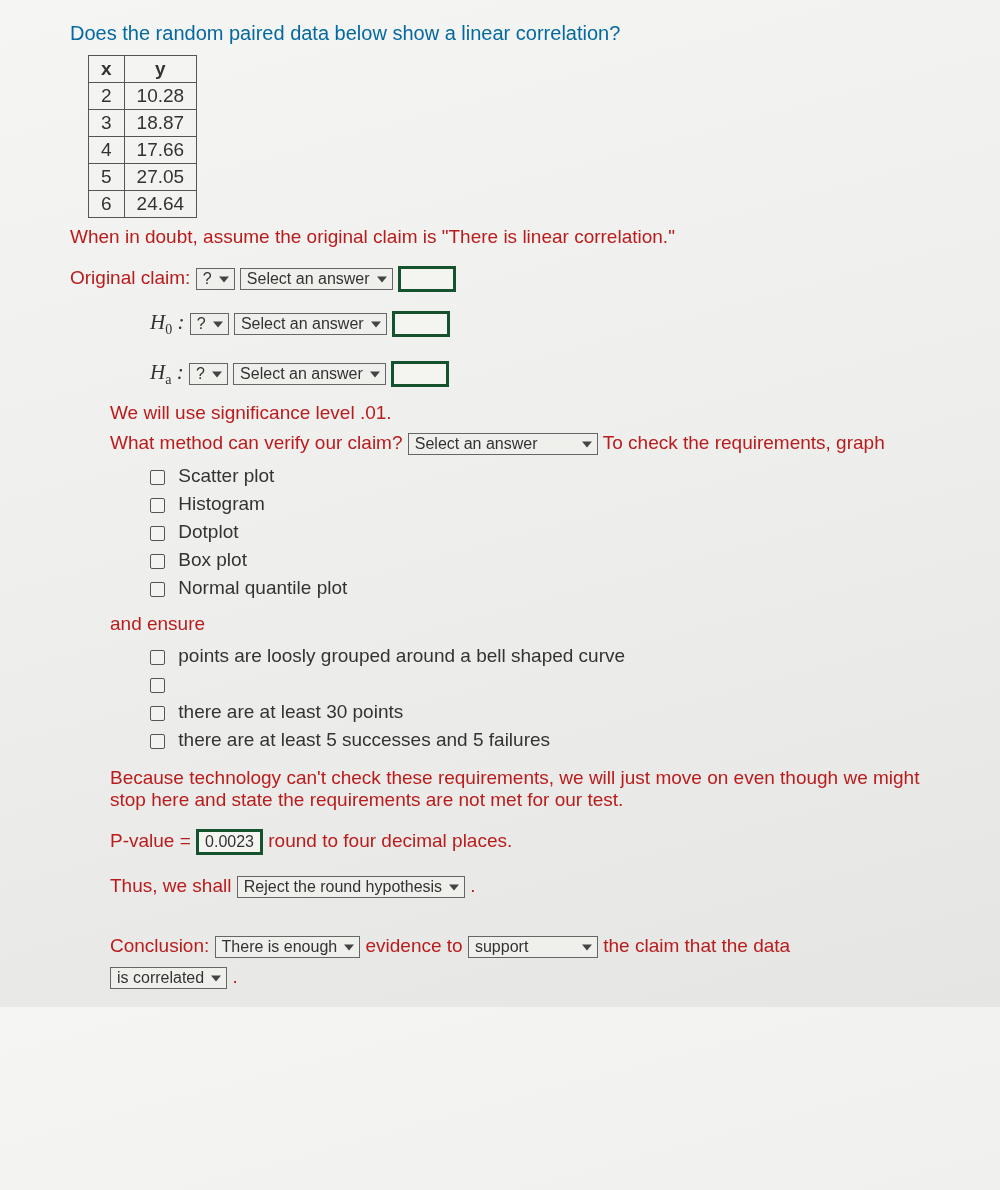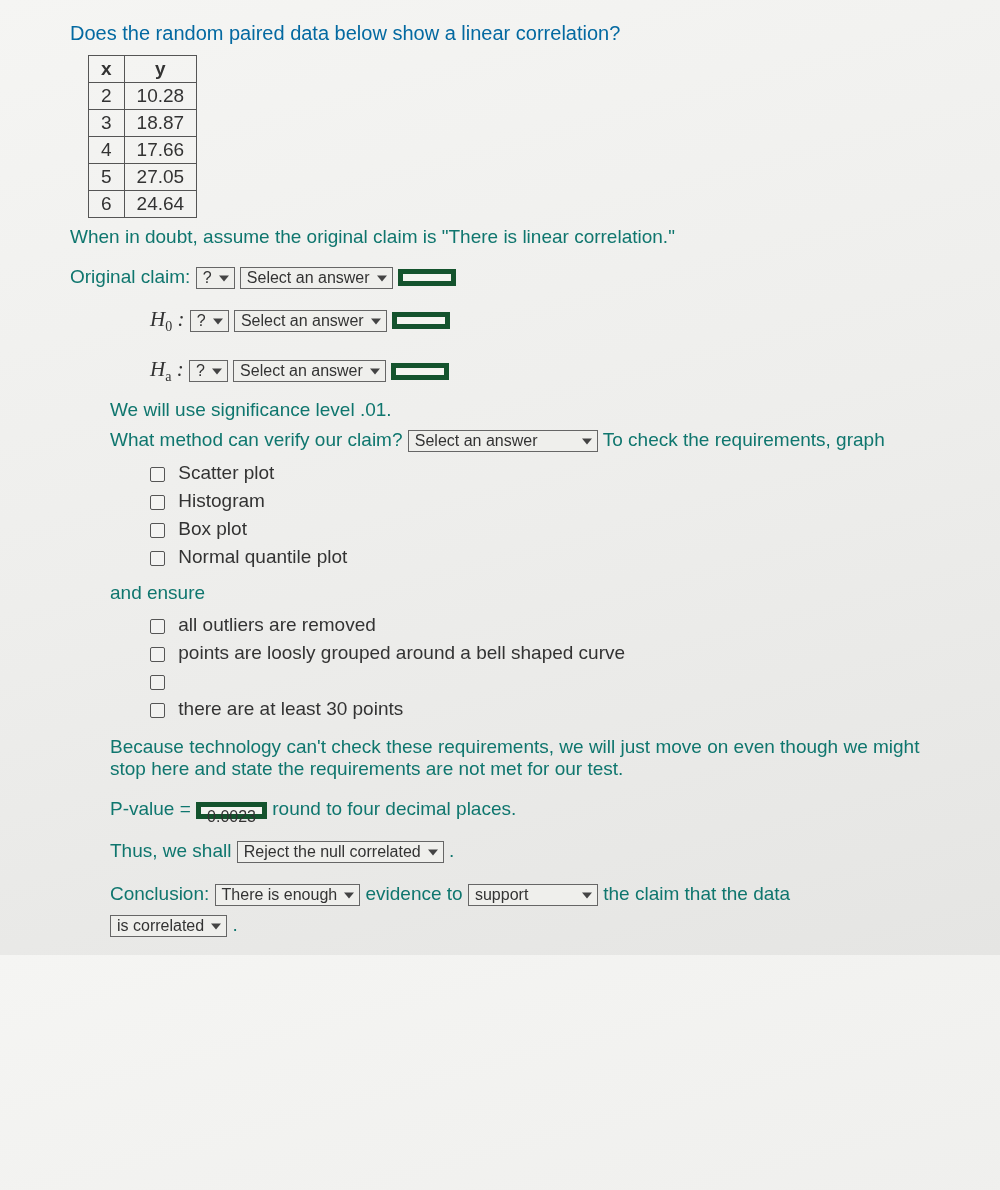--- a/index.html
+++ b/index.html
@@ -19,21 +19,21 @@
     padding: 2px 12px;
     font-size: 19px;
     text-align: center;
     font-weight: normal;
     background: rgba(255,255,255,0.05);
   }
   table.data th { font-weight: 600; }
   .line { margin: 8px 0; }
   .indent1 { margin-left: 40px; }
   .indent2 { margin-left: 80px; }
-  .text { color: #0f766e; }
+  .text { color: #b91c1c; }
   .select-box {
     display: inline-block;
     border: 1px solid #666;
     background: #efefec;
     font-size: 16px;
     padding: 1px 22px 1px 6px;
     position: relative;
     vertical-align: middle;
     color: #333;
     min-height: 20px;
@@ -43,24 +43,24 @@
     position: absolute;
     right: 5px;
     top: 50%;
     transform: translateY(-40%);
     border-left: 5px solid transparent;
     border-right: 5px solid transparent;
     border-top: 6px solid #444;
   }
   .input-box {
     display: inline-block;
-    border: 5px solid #14532d;
+    border: 3px solid #14532d;
     background: #f4f4f0;
     min-width: 58px;
-    height: 17px;
+    height: 26px;
     vertical-align: middle;
     padding: 1px 6px;
     font-size: 16px;
   }
   .hyp-label {
     font-family: "Times New Roman", serif;
     font-style: italic;
     font-size: 21px;
   }
   .hyp-label sub { font-size: 14px; font-style: normal; }
@@ -144,63 +144,67 @@
   <div class="check-item">
     <span class="checkbox"></span>
     <span>Scatter plot</span>
   </div>
   <div class="check-item">
     <span class="checkbox"></span>
     <span>Histogram</span>
   </div>
   <div class="check-item">
     <span class="checkbox"></span>
+    <span>Dotplot</span>
+  </div>
+  <div class="check-item">
+    <span class="checkbox"></span>
     <span>Box plot</span>
   </div>
   <div class="check-item">
     <span class="checkbox"></span>
     <span>Normal quantile plot</span>
   </div>
 </div>
 
 <div class="line indent1 text" style="margin-top:14px;">and ensure</div>
 
 <div class="indent2" style="margin-top:10px;">
   <div class="check-item">
     <span class="checkbox"></span>
-    <span>all outliers are removed</span>
-  </div>
-  <div class="check-item">
-    <span class="checkbox"></span>
     <span>points are loosly grouped around a bell shaped curve</span>
   </div>
   <div class="check-item">
     <span class="checkbox"></span>
   </div>
   <div class="check-item">
     <span class="checkbox"></span>
     <span>there are at least 30 points</span>
+  </div>
+  <div class="check-item">
+    <span class="checkbox"></span>
+    <span>there are at least 5 successes and 5 failures</span>
   </div>
 </div>
 
 <div class="line indent1 text" style="margin-top:16px; max-width:840px;">Because technology can't check these requirements, we will just move on even though we might stop here and state the requirements are not met for our test.</div>
 
 <div class="line indent1" style="margin-top:18px;">
   <span class="text">P-value =</span>
   <span class="input-box" style="min-width:60px;">0.0023</span>
   <span class="text">round to four decimal places.</span>
 </div>
 
 <div class="line indent1" style="margin-top:20px;">
   <span class="text">Thus, we shall</span>
-  <span class="select-box" style="min-width:200px;">Reject the null correlated</span>
+  <span class="select-box" style="min-width:200px;">Reject the round hypothesis</span>
   <span class="text">.</span>
 </div>
 
-<div class="line indent1" style="margin-top:20px;">
+<div class="line indent1" style="margin-top:37px;">
   <span class="text">Conclusion:</span>
   <span class="select-box" style="min-width:130px;">There is enough</span>
   <span class="text">evidence to</span>
   <span class="select-box" style="min-width:130px;">support</span>
   <span class="text">the claim that the data</span>
 </div>
 <div class="line indent1" style="margin-top:4px;">
   <span class="select-box" style="min-width:110px;">is correlated</span>
   <span class="text">.</span>
 </div>

